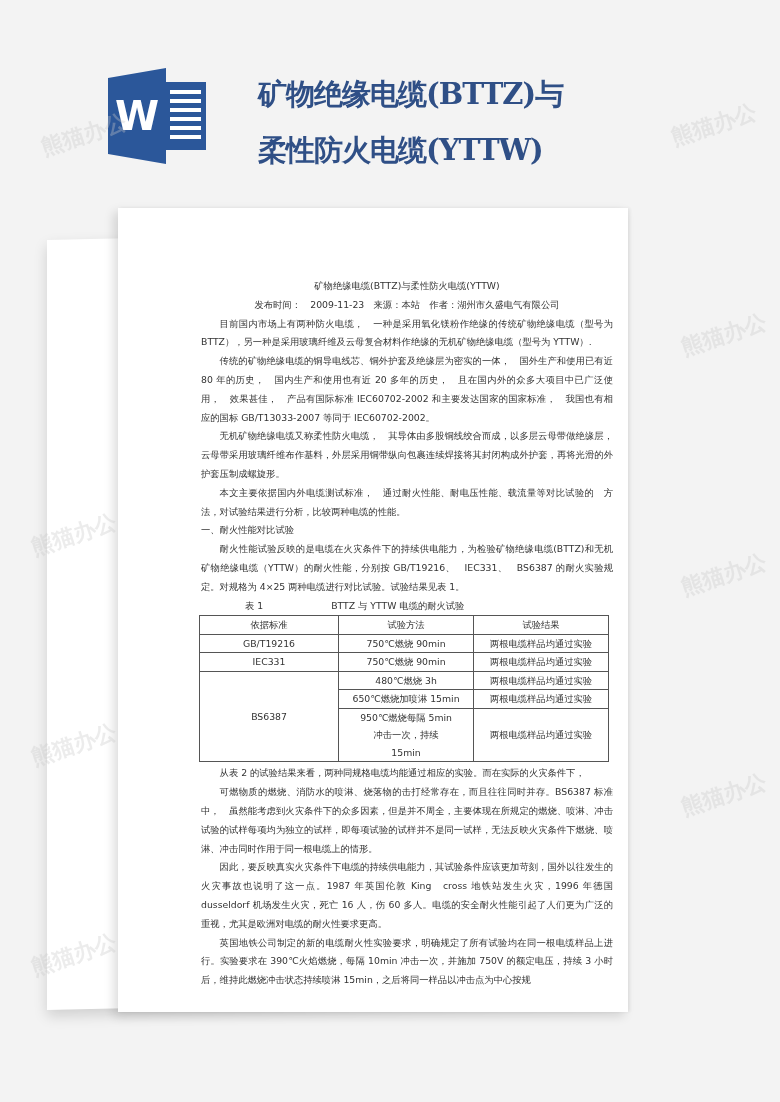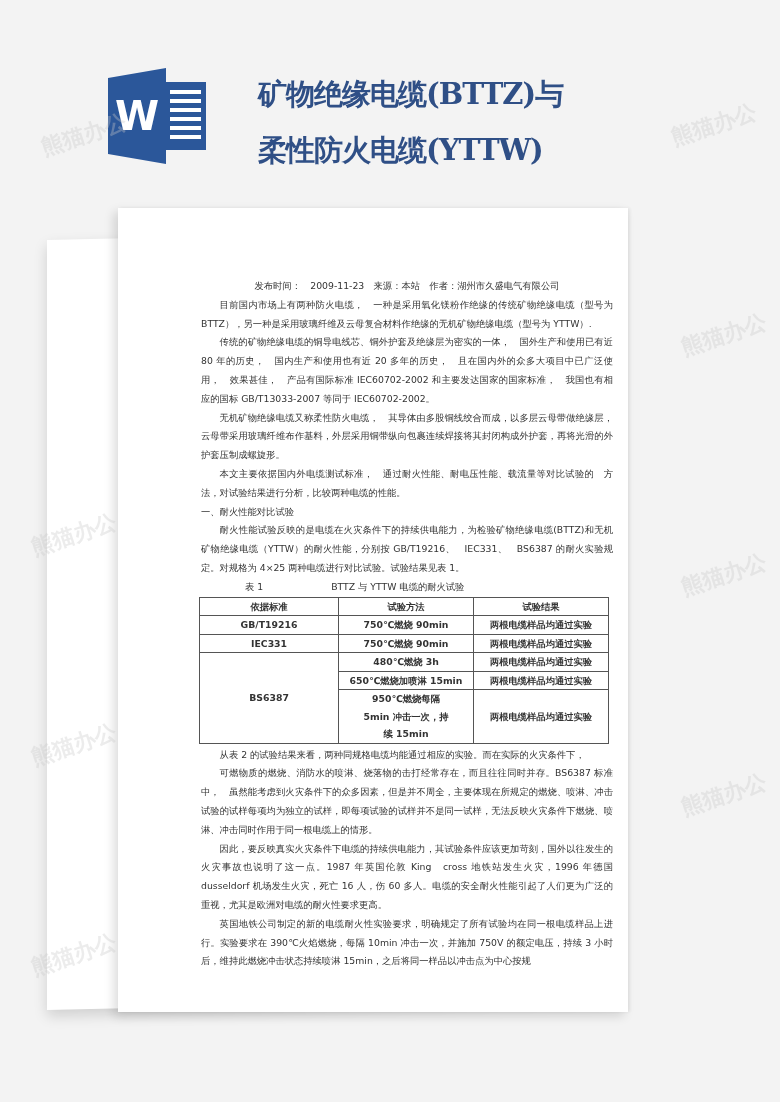--- a/index.html
+++ b/index.html
@@ -39,21 +39,21 @@
   .doc p { margin: 0; text-align: justify; }
   .indent { text-indent: 2em; }
   .center { text-align: center !important; }
   .caption { margin-top: 0; padding-left: 2px; }
   .caption span { margin-right: 26px; margin-left: 42px; }
   table.fire {
     border-collapse: collapse; width: 410px; margin: 0 0 2px -2px;
     font-size: 9.3px; color: #333;
   }
   table.fire td, table.fire th {
-    border: 1px solid #555; text-align: center; font-weight: bold;
+    border: 1px solid #555; text-align: center; font-weight: normal;
     padding: 0 2px; line-height: 17.5px; height: 17px;
   }
   .wm {
     position: absolute; color: rgba(200,200,200,0.35); font-size: 22px;
     font-family: "DejaVu Sans", sans-serif; font-weight: bold;
     transform: rotate(-18deg); white-space: nowrap; pointer-events: none;
   }
 </style>
 </head>
 <body>
@@ -84,20 +84,21 @@
 <div class="wm" style="left:40px;top:120px;">熊猫办公</div>
 <div class="wm" style="left:670px;top:110px;">熊猫办公</div>
 <div class="wm" style="left:680px;top:320px;">熊猫办公</div>
 <div class="wm" style="left:30px;top:520px;">熊猫办公</div>
 <div class="wm" style="left:680px;top:560px;">熊猫办公</div>
 <div class="wm" style="left:30px;top:730px;">熊猫办公</div>
 <div class="wm" style="left:680px;top:780px;">熊猫办公</div>
 <div class="wm" style="left:30px;top:940px;">熊猫办公</div>
 
 <div class="doc">
+  <p class="center">矿物绝缘电缆(BTTZ)与柔性防火电缆(YTTW)</p>
   <p class="center">发布时间：　2009-11-23　来源：本站　作者：湖州市久盛电气有限公司</p>
   <p class="indent">目前国内市场上有两种防火电缆，　一种是采用氧化镁粉作绝缘的传统矿物绝缘电缆（型号为 BTTZ），另一种是采用玻璃纤维及云母复合材料作绝缘的无机矿物绝缘电缆（型号为 YTTW）.</p>
   <p class="indent">传统的矿物绝缘电缆的铜导电线芯、铜外护套及绝缘层为密实的一体，　国外生产和使用已有近 80 年的历史，　国内生产和使用也有近 20 多年的历史，　且在国内外的众多大项目中已广泛使用，　效果甚佳，　产品有国际标准 IEC60702-2002 和主要发达国家的国家标准，　我国也有相应的国标 GB/T13033-2007 等同于 IEC60702-2002。</p>
   <p class="indent">无机矿物绝缘电缆又称柔性防火电缆，　其导体由多股铜线绞合而成，以多层云母带做绝缘层，云母带采用玻璃纤维布作基料，外层采用铜带纵向包裹连续焊接将其封闭构成外护套，再将光滑的外护套压制成螺旋形。</p>
   <p class="indent">本文主要依据国内外电缆测试标准，　通过耐火性能、耐电压性能、载流量等对比试验的　方法，对试验结果进行分析，比较两种电缆的性能。</p>
   <p>一、耐火性能对比试验</p>
   <p class="indent">耐火性能试验反映的是电缆在火灾条件下的持续供电能力，为检验矿物绝缘电缆(BTTZ)和无机矿物绝缘电缆（YTTW）的耐火性能，分别按 GB/T19216、　IEC331、　BS6387 的耐火实验规定。对规格为 4×25 两种电缆进行对比试验。试验结果见表 1。</p>
   <p class="caption">
     <span>表 1</span><span>BTTZ 与 YTTW 电缆的耐火试验</span>
   </p>

